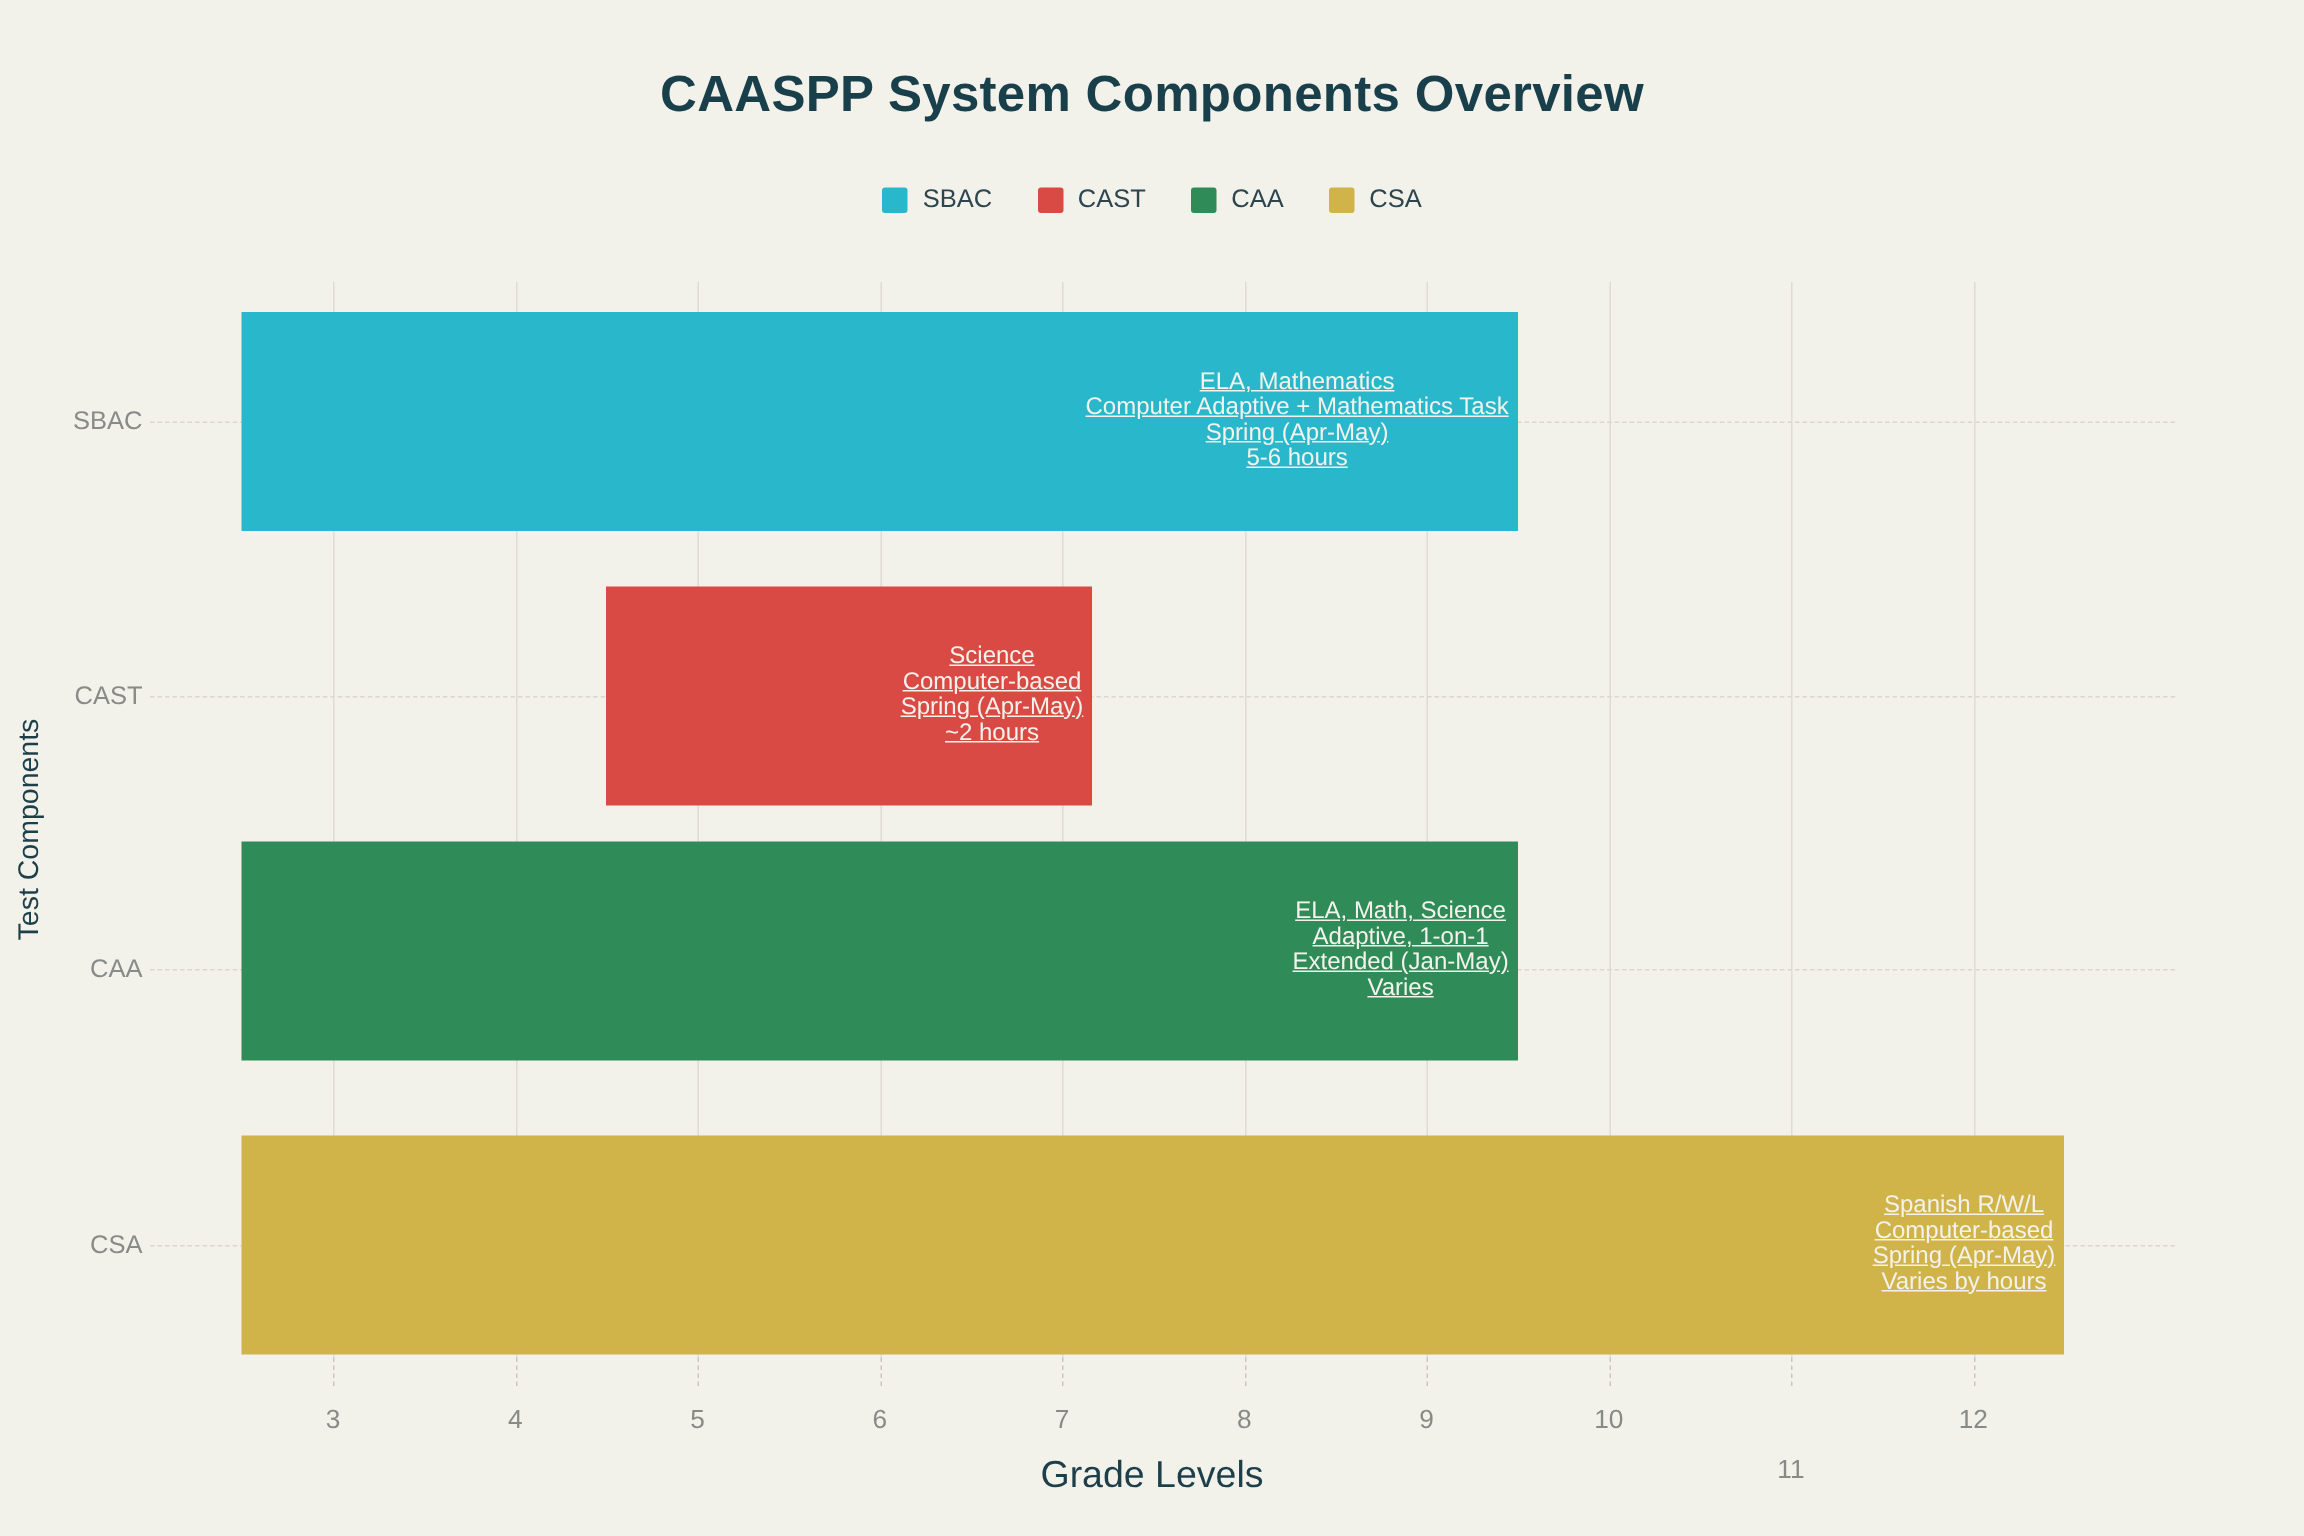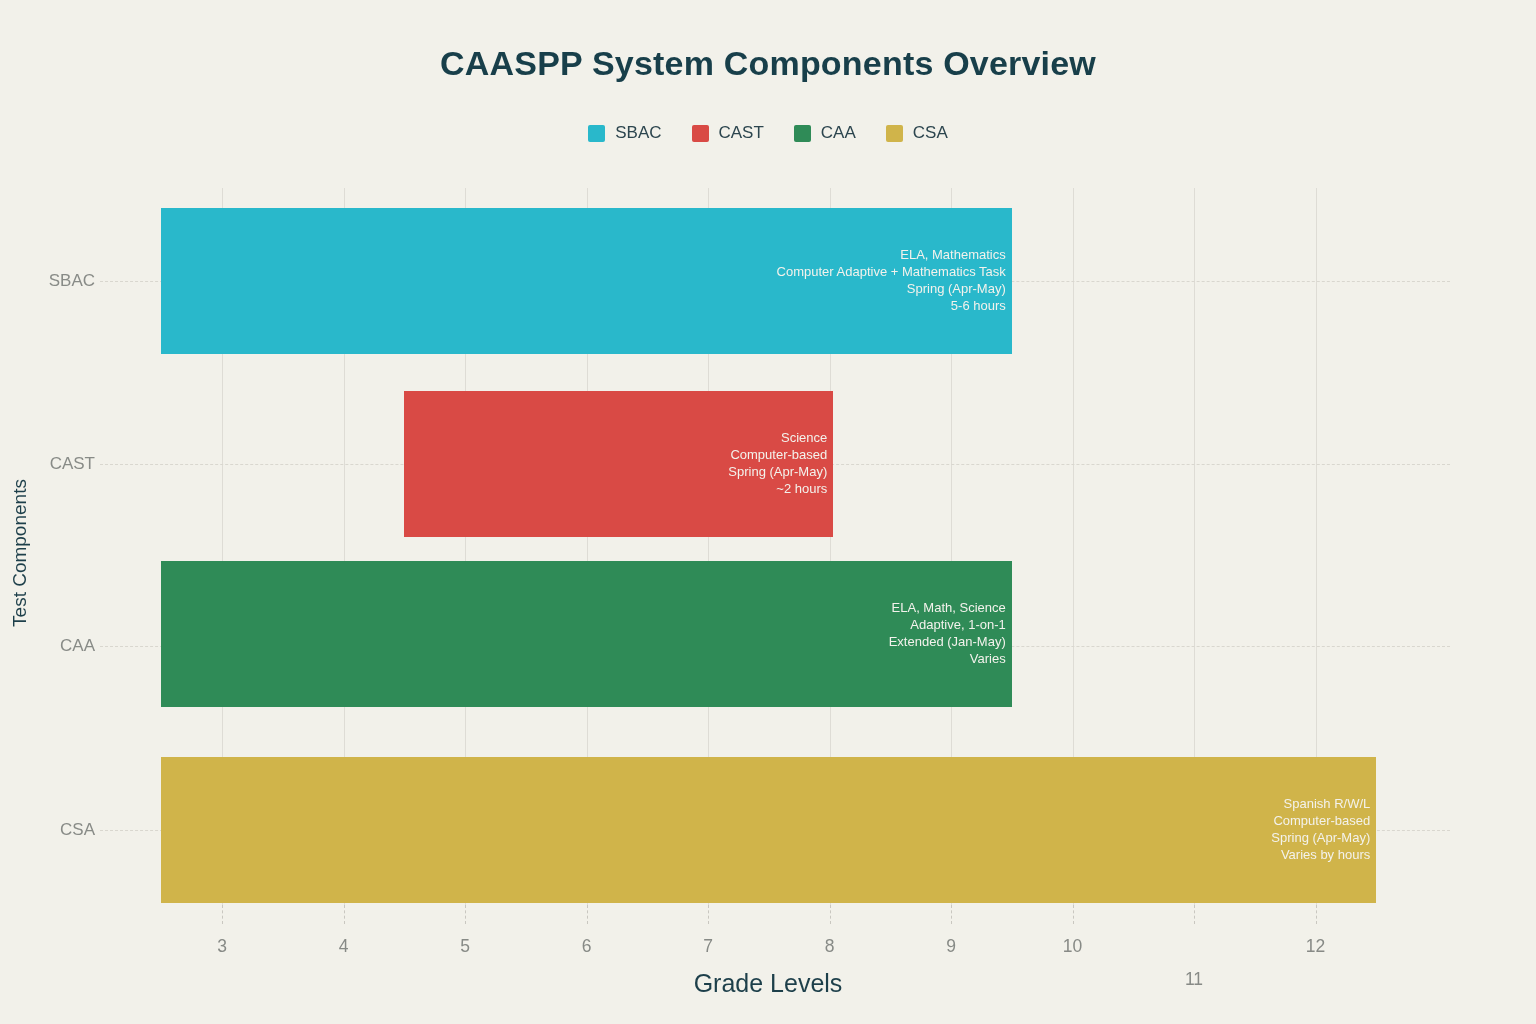--- a/index.html
+++ b/index.html
@@ -76,24 +76,25 @@
   }
   .bar {
     position: absolute;
     height: 146px;
     display: flex;
     align-items: center;
     justify-content: flex-end;
     z-index: 2;
   }
   .bar-label {
-    text-align: right;
+    text-align: center;
     padding-right: 6px;
-    font-size: 13px;
+    font-size: 16px;
     line-height: 16.8px;
+    text-decoration: underline;
   }
   .axis-title-x {
     position: absolute;
     top: 969px; left: 0; width: 100%;
     text-align: center;
     font-size: 25px;
   }
   .axis-title-y {
     position: absolute;
     left: -131px;
@@ -159,21 +160,21 @@
       <div class="vgrid" style="left: 1315.5px; background: rgb(222, 220, 213);"></div>
       <div class="vtick" style="left: 1315.5px; border-color: rgb(201, 199, 192);"></div>
       <div class="xtick-label" style="left: 1315.5px; color: rgb(135, 138, 134);">12</div>
       <div class="rowline" style="top: 281px; border-color: rgb(217, 215, 207);"></div>
       <div class="cat-label" style="top: 281px; color: rgb(136, 139, 135);">SBAC</div>
       <div class="bar" style="left: 161.25px; width: 850.5px; top: 208px; background: rgb(41, 184, 203);">
         <div class="bar-label" style="color: rgb(243, 242, 236);"><span>ELA, Mathematics</span><br><span>Computer Adaptive + Mathematics Task</span><br><span>Spring (Apr-May)</span><br><span>5-6 hours</span><br></div>
       </div>
       <div class="rowline" style="top: 464px; border-color: rgb(217, 215, 207);"></div>
       <div class="cat-label" style="top: 464px; color: rgb(136, 139, 135);">CAST</div>
-      <div class="bar" style="left: 404.25px; width: 429px; top: 391px; background: rgb(217, 74, 69);">
+      <div class="bar" style="left: 404.25px; width: 324px; top: 391px; background: rgb(217, 74, 69);">
         <div class="bar-label" style="color: rgb(243, 242, 236);"><span>Science</span><br><span>Computer-based</span><br><span>Spring (Apr-May)</span><br><span>~2 hours</span><br></div>
       </div>
       <div class="rowline" style="top: 646px; border-color: rgb(217, 215, 207);"></div>
       <div class="cat-label" style="top: 646px; color: rgb(136, 139, 135);">CAA</div>
       <div class="bar" style="left: 161.25px; width: 850.5px; top: 561px; background: rgb(47, 139, 87);">
         <div class="bar-label" style="color: rgb(243, 242, 236);"><span>ELA, Math, Science</span><br><span>Adaptive, 1-on-1</span><br><span>Extended (Jan-May)</span><br><span>Varies</span><br></div>
       </div>
       <div class="rowline" style="top: 830px; border-color: rgb(217, 215, 207);"></div>
       <div class="cat-label" style="top: 830px; color: rgb(136, 139, 135);">CSA</div>
       <div class="bar" style="left: 161.25px; width: 1215px; top: 757px; background: rgb(208, 180, 74);">

